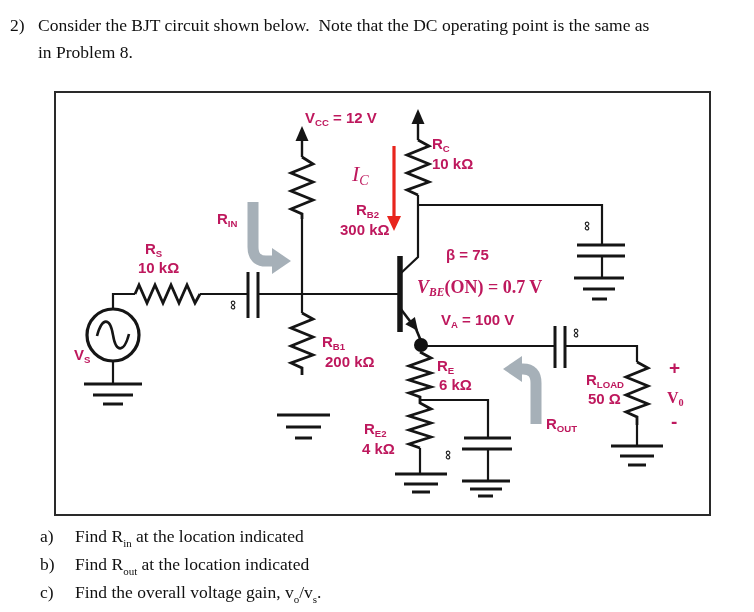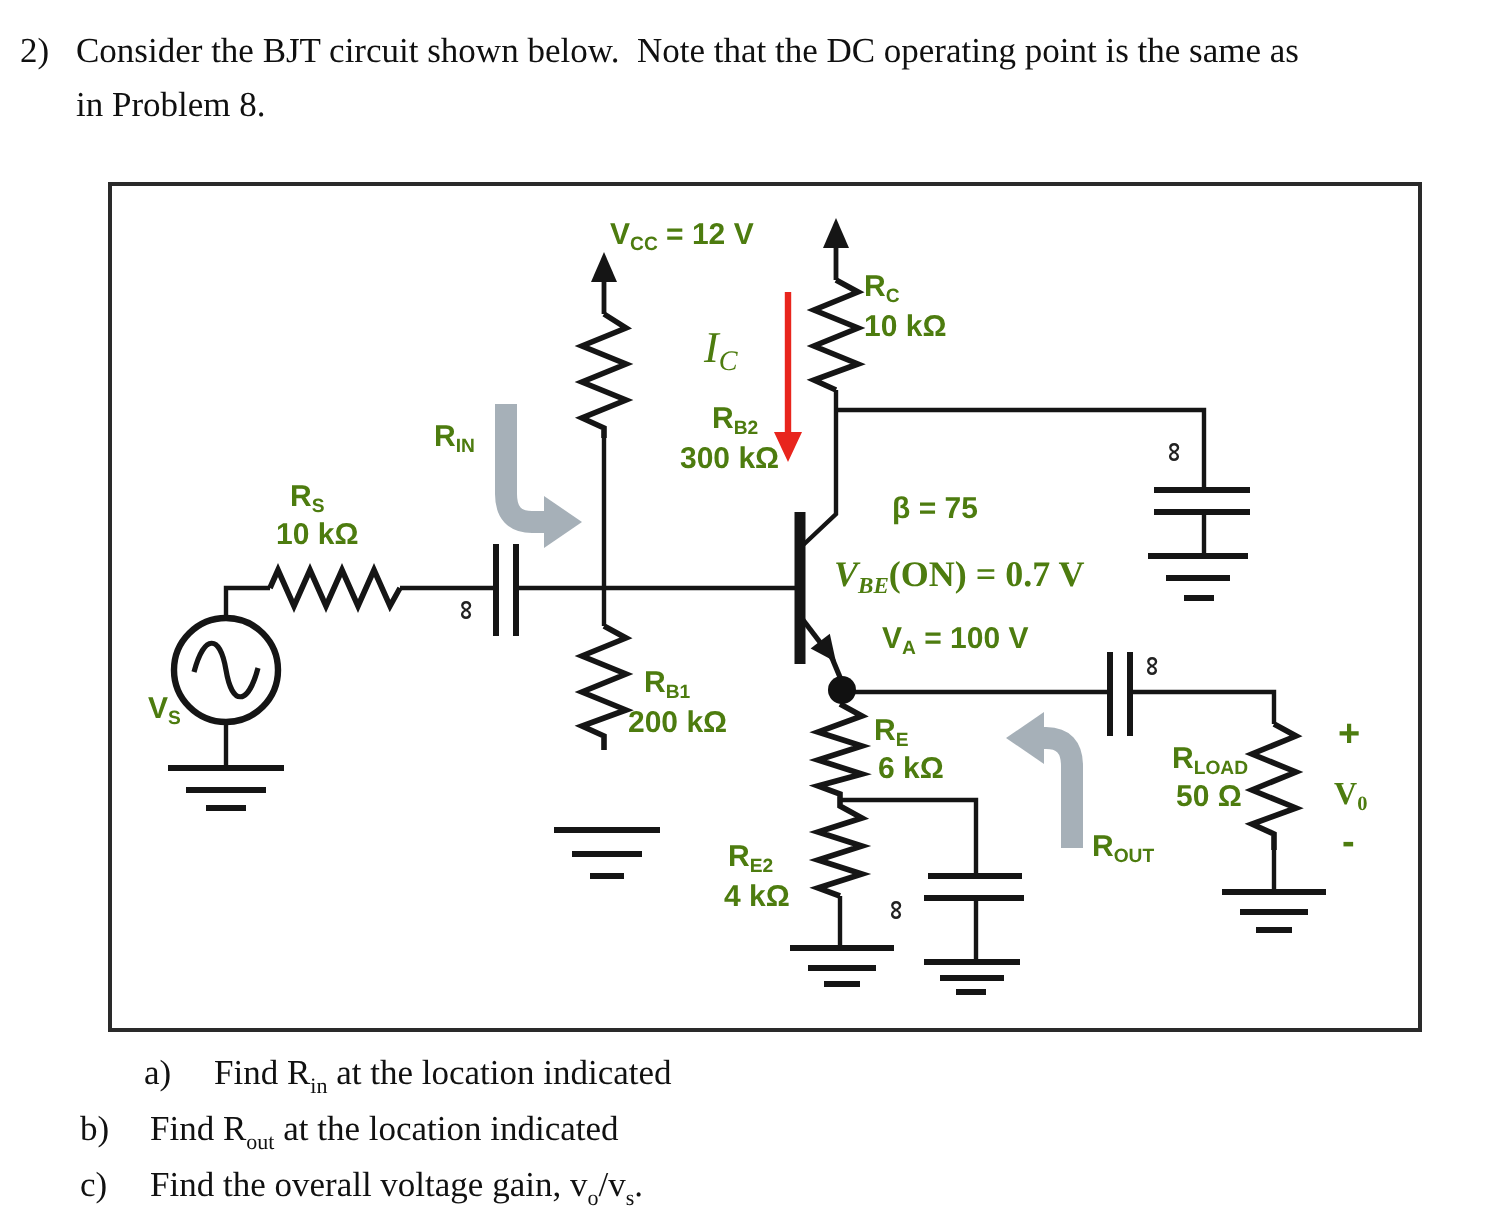--- a/index.html
+++ b/index.html
@@ -22,21 +22,21 @@
   }
   .q-row { position:absolute; white-space:pre; font-size:17.5px; }
   .q-label { display:inline-block; width:35px; }
   sub.qsub { font-size:11px; line-height:0; }
   
   .clabel {
     position:absolute;
     font-family:"Liberation Sans", sans-serif;
     font-size:15px;
     font-weight:600;
-    color:#4d7c0f;
+    color:#be185d;
     white-space:nowrap;
     line-height:1.05;
   }
   .clabel .sub { font-size:0.64em; vertical-align:-0.30em; letter-spacing:0; }
   .serifvar { font-family:"Liberation Serif", serif; font-style:italic; font-weight:600; }
   .serifrom { font-family:"Liberation Serif", serif; font-style:normal; }
   .ic-label { font-size:22px; font-weight:400; }
   .vbe-label { font-size:18px; font-weight:600; }
   .inf {
     position:absolute;
@@ -204,21 +204,21 @@
 
 <div class="clabel" style="left:446px; top:247px;">β = 75</div>
 
 <div class="clabel vbe-label" style="left:417px; top:278px;"><span class="serifvar">V</span><span class="sub serifvar">BE</span><span class="serifrom">(ON) = 0.7 V</span></div>
 
 <div class="clabel" style="left:441px; top:312px;"><span>V</span><span class="sub">A</span><span> = 100 V</span></div>
 
 <div class="clabel" style="left:74px; top:347px;"><span>V</span><span class="sub">S</span></div>
 
 <div class="clabel" style="left:322px; top:334px;"><span>R</span><span class="sub">B1</span></div>
-<div class="clabel" style="left:314px; top:354px;">200 kΩ</div>
+<div class="clabel" style="left:325px; top:354px;">200 kΩ</div>
 
 <div class="clabel" style="left:437px; top:358px;"><span>R</span><span class="sub">E</span></div>
 <div class="clabel" style="left:439px; top:377px;">6 kΩ</div>
 
 <div class="clabel" style="left:364px; top:421px;"><span>R</span><span class="sub">E2</span></div>
 <div class="clabel" style="left:362px; top:441px;">4 kΩ</div>
 
 <div class="clabel" style="left:586px; top:372px;"><span>R</span><span class="sub">LOAD</span></div>
 <div class="clabel" style="left:588px; top:391px;">50 Ω</div>
 
@@ -226,15 +226,15 @@
 
 <div class="clabel pm" style="left:669px; top:358px;">+</div>
 <div class="clabel serifrom" style="left:667px; top:390px; font-size:16px;"><span>V</span><span class="sub">0</span></div>
 <div class="clabel pm" style="left:671px; top:412px;">-</div>
 
 <div class="inf" style="left:225px; top:296px;">∞</div>
 <div class="inf" style="left:579px; top:217px;">∞</div>
 <div class="inf" style="left:568px; top:324px;">∞</div>
 <div class="inf" style="left:440px; top:446px;">∞</div>
 
-<div class="q-row" style="left:40px; top:526px;margin-left:32px;"><span class="q-label">a)</span><span>Find R</span><sub class="qsub">in</sub><span></span><sub class="qsub"></sub><span> at the location indicated</span></div>
+<div class="q-row" style="left:40px; top:526px;"><span class="q-label">a)</span><span>Find R</span><sub class="qsub">in</sub><span></span><sub class="qsub"></sub><span> at the location indicated</span></div>
 <div class="q-row" style="left:40px; top:554px;"><span class="q-label">b)</span><span>Find R</span><sub class="qsub">out</sub><span></span><sub class="qsub"></sub><span> at the location indicated</span></div>
 <div class="q-row" style="left:40px; top:582px;"><span class="q-label">c)</span><span>Find the overall voltage gain, v</span><sub class="qsub">o</sub><span>/v</span><sub class="qsub">s</sub><span>.</span></div>
 
 </body></html>

